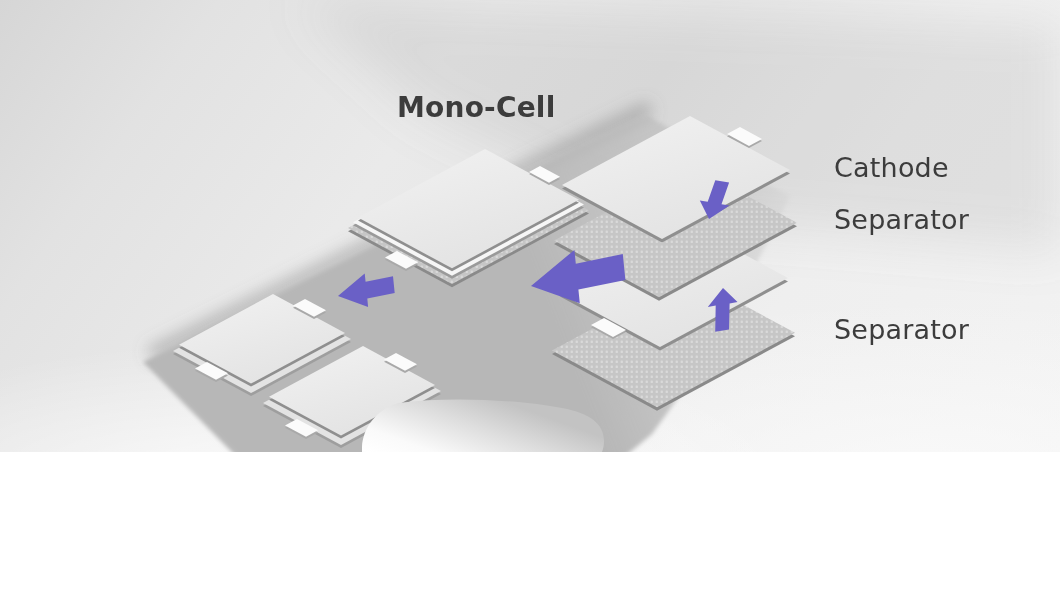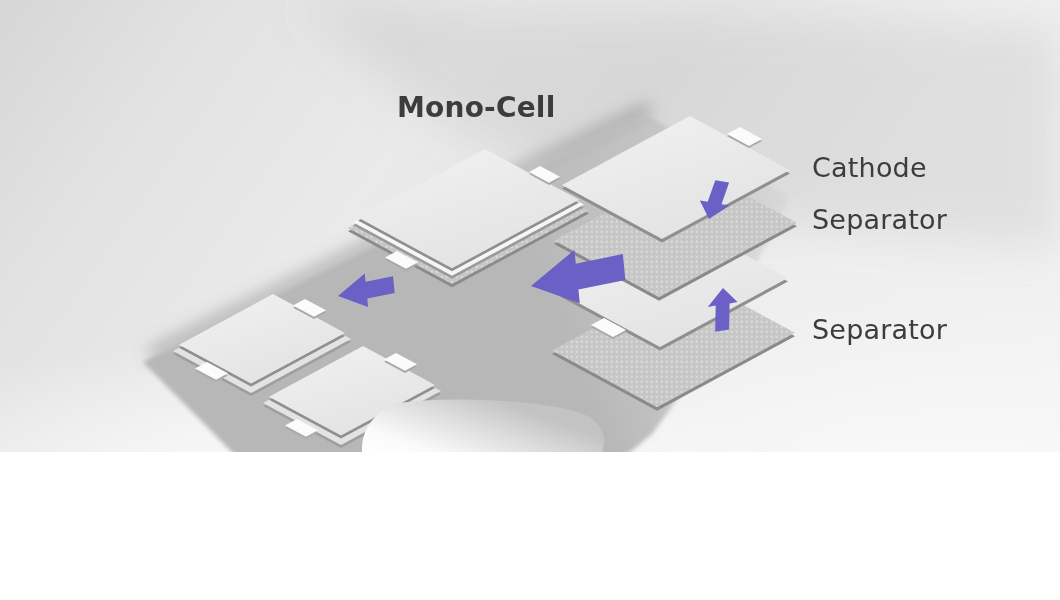--- a/index.html
+++ b/index.html
@@ -7,21 +7,21 @@
   #stage{
     position:relative;width:1060px;height:452px;overflow:hidden;
     background:
       radial-gradient(80% 55% at 28% 108%, rgba(255,255,255,.85), rgba(255,255,255,0) 60%),
       radial-gradient(90% 70% at 88% 105%, rgba(251,251,251,.8), rgba(251,251,251,0) 55%),
       linear-gradient(125deg,#d6d6d6 0%,#e2e2e2 16%,#eaeaea 36%,#e7e7e7 52%,#efefef 72%,#f2f2f2 100%);
     text-align: center;
   }
   #scene{position:absolute;left:0;top:0;}
   .label{
-    position:absolute;left:812px;color:var(--text,#3c3c3c);
+    position:absolute;left:834px;color:var(--text,#3c3c3c);
     font-size:27px;line-height:30px;white-space:nowrap;letter-spacing:.2px;
   }
   .title{
     position:absolute;left:397px;top:91px;color:var(--text,#3c3c3c);
     font-size:28px;font-weight:bold;letter-spacing:.2px;white-space:nowrap;
   }
 </style>
 </head>
 <body>
 

